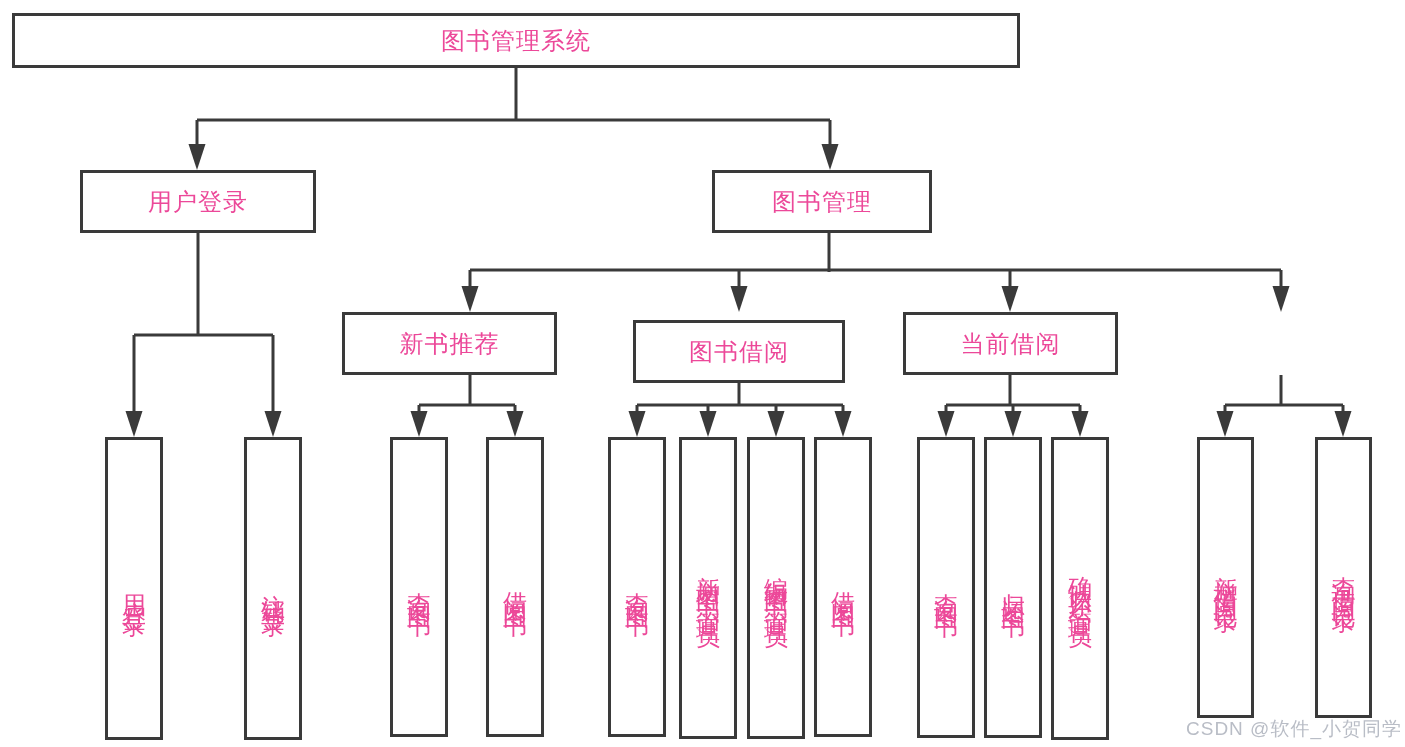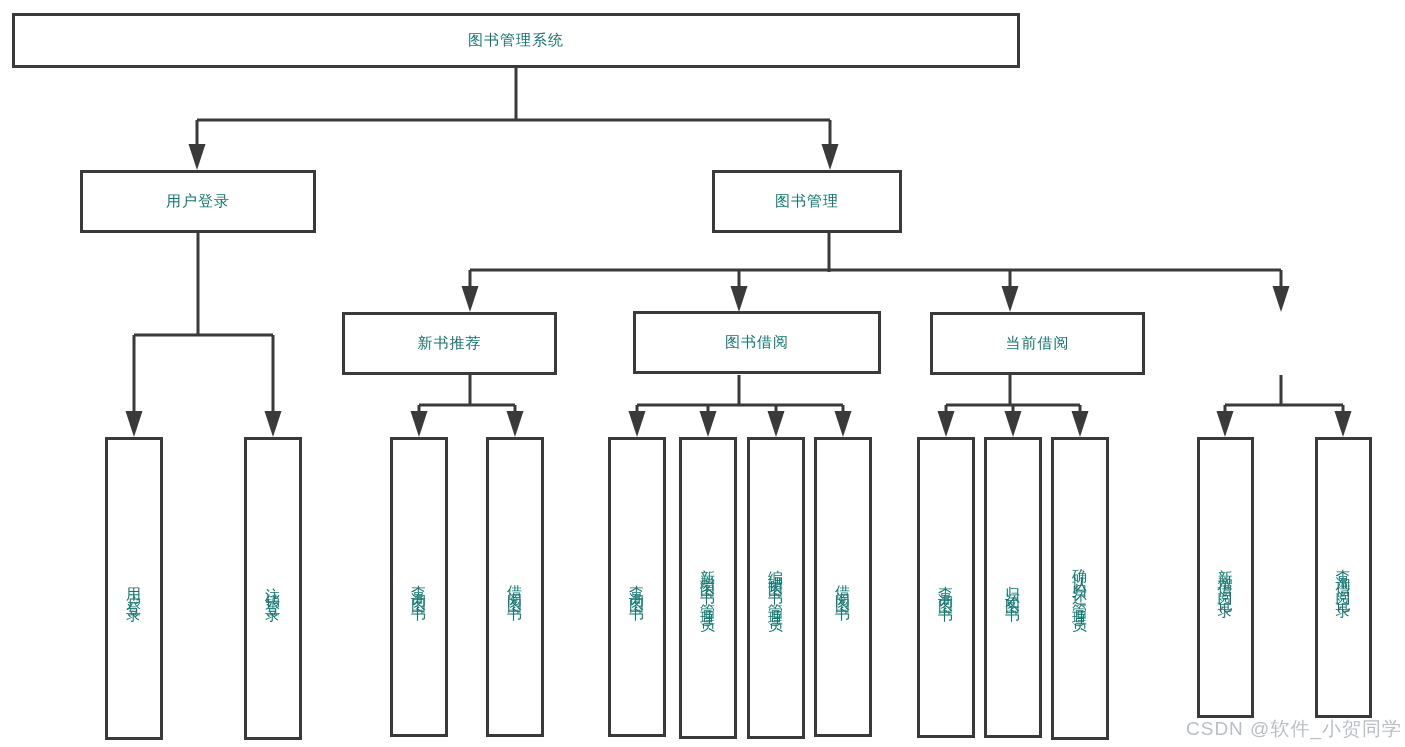--- a/index.html
+++ b/index.html
@@ -16,23 +16,23 @@
   .stage { position: absolute; left: 0; top: 0; width: 1405px; height: 747px; }
   .connectors { position: absolute; left: 0; top: 0; z-index: 1; }
   .node {
     position: absolute;
     box-sizing: border-box;
     border: 3px solid #3a3a3a;
     background: #ffffff;
     display: flex;
     align-items: center;
     justify-content: center;
-    font-size: 15px;
+    font-size: 24px;
     letter-spacing: 1px;
-    color: #0f766e;
+    color: #ec4899;
     z-index: 2;
   }
   .node .lbl { white-space: nowrap; }
   .leaf .lbl {
     writing-mode: vertical-rl;
     text-orientation: mixed;
     letter-spacing: 7px;
     line-height: 1;
     white-space: normal;
   }
@@ -108,31 +108,31 @@
     </g>
   </svg>
 
   <div class="node" style="left:12px; top:13px; width:1008px; height:55px;">
     <span class="lbl">图书管理系统</span>
   </div>
 
   <div class="node" style="left:80px; top:170px; width:236px; height:63px;">
     <span class="lbl">用户登录</span>
   </div>
-  <div class="node" style="left:712px; top:170px; width:190px; height:63px;">
+  <div class="node" style="left:712px; top:170px; width:220px; height:63px;">
     <span class="lbl">图书管理</span>
   </div>
 
   <div class="node" style="left:342px; top:312px; width:215px; height:63px;">
     <span class="lbl">新书推荐</span>
   </div>
-  <div class="node" style="left:633px; top:311px; width:248px; height:63px;">
+  <div class="node" style="left:633px; top:320px; width:212px; height:63px;">
     <span class="lbl">图书借阅</span>
   </div>
-  <div class="node" style="left:903px; top:312px; width:215px; height:63px;margin-left:27px;">
+  <div class="node" style="left:903px; top:312px; width:215px; height:63px;">
     <span class="lbl">当前借阅</span>
   </div>
 
   <div class="node leaf" style="left:105px; top:437px; width:58px; height:303px;">
     <span class="lbl">用户登录</span>
   </div>
   <div class="node leaf" style="left:244px; top:437px; width:58px; height:303px;">
     <span class="lbl">注销登录</span>
   </div>
 

